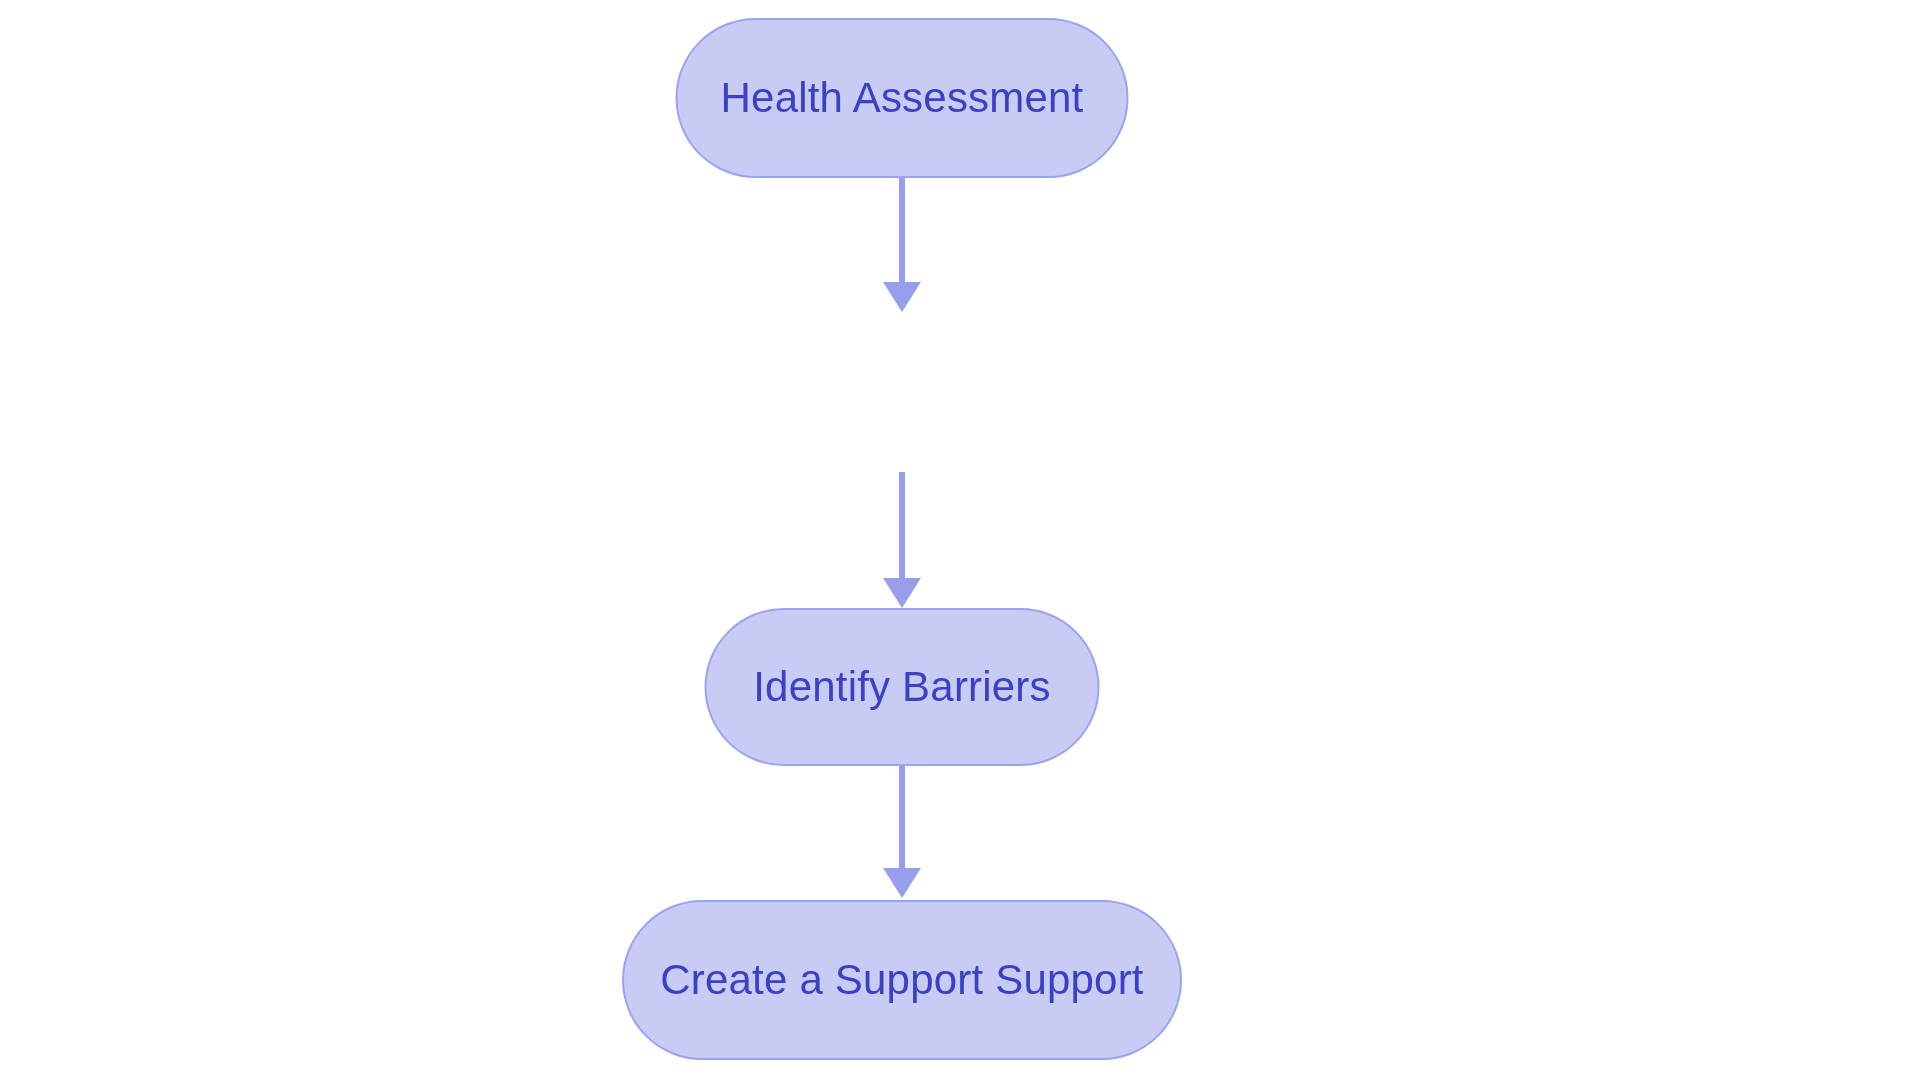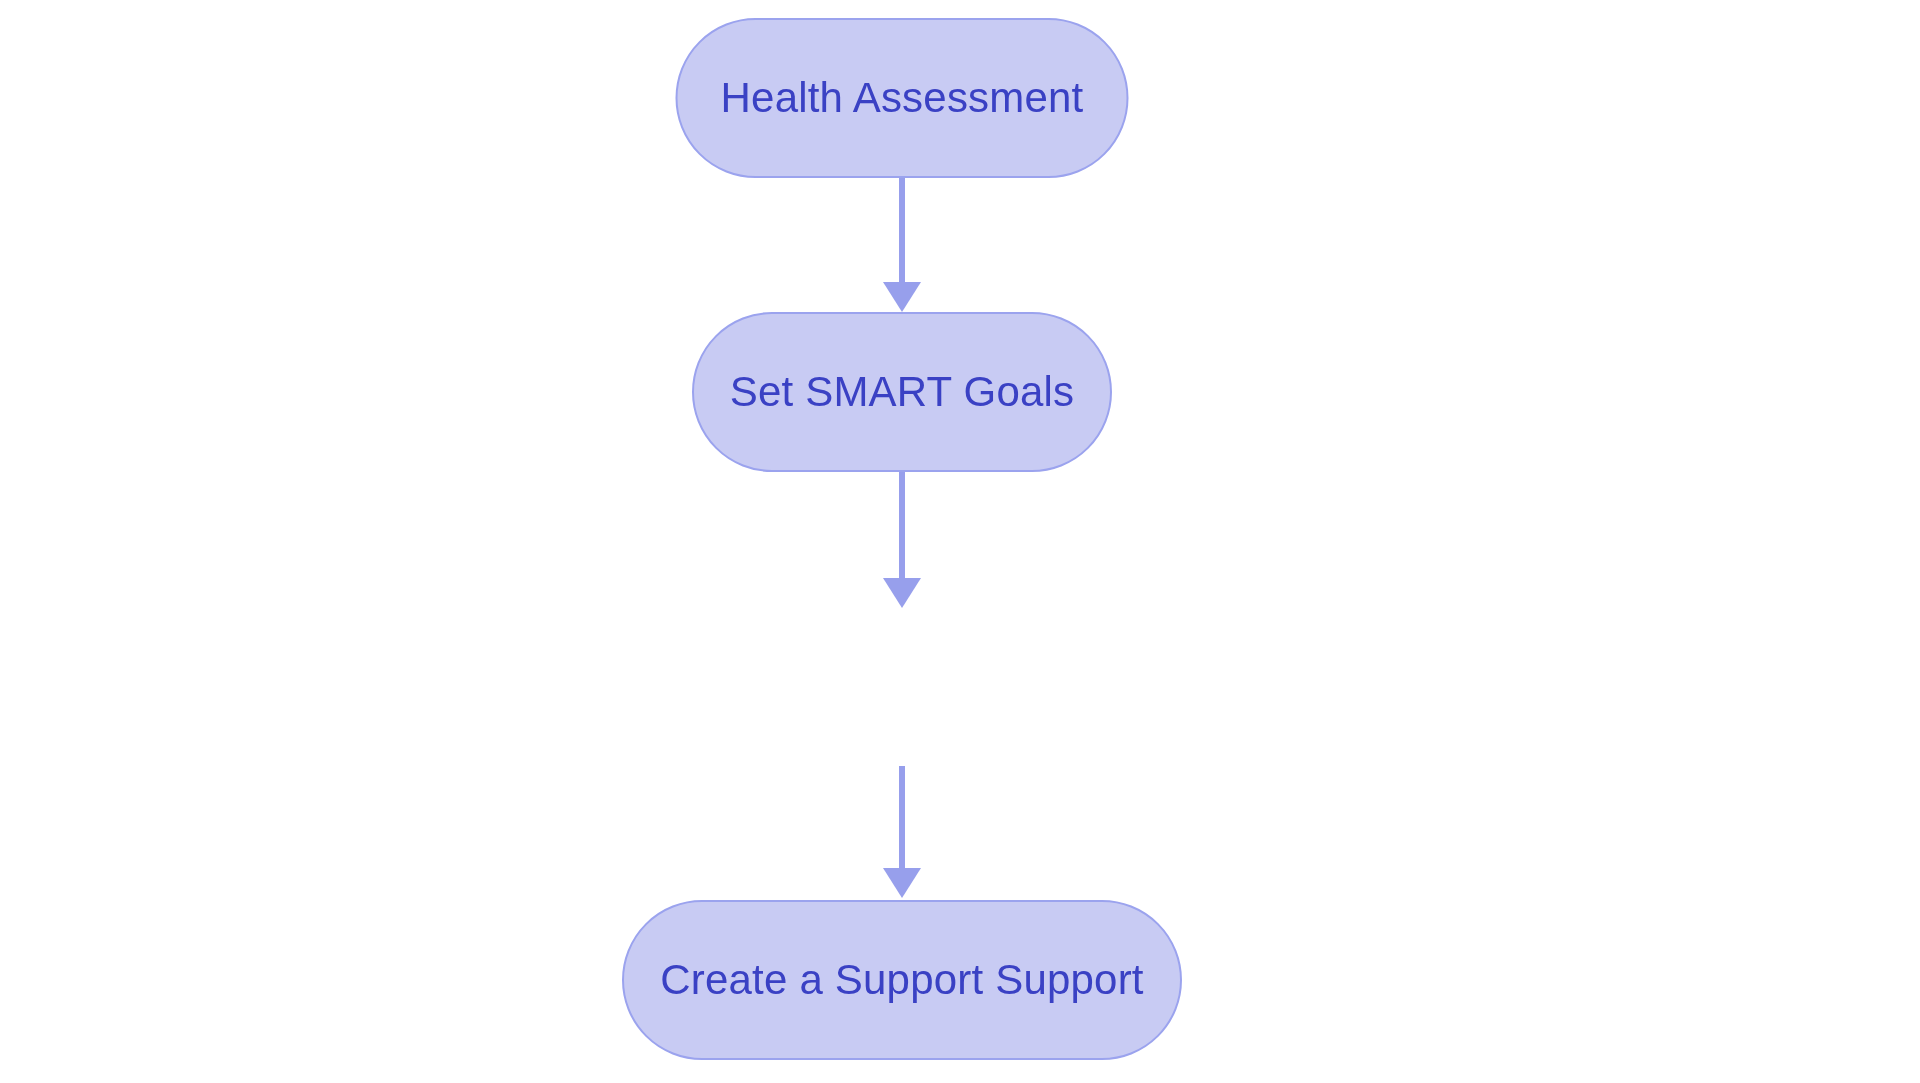--- a/index.html
+++ b/index.html
@@ -78,29 +78,29 @@
 
   <div class="node node-1">
     <span class="node-label">Health Assessment</span>
   </div>
 
   <div class="arrow arrow-1">
     <div class="arrow-line"></div>
     <div class="arrow-head"></div>
   </div>
 
-  <div class="node node-2">
-    <span class="node-label">Set SMART Goals</span>
-  </div>
 
   <div class="arrow arrow-2">
     <div class="arrow-line"></div>
     <div class="arrow-head"></div>
   </div>
 
+  <div class="node node-3">
+    <span class="node-label">Identify Barriers</span>
+  </div>
 
   <div class="arrow arrow-3">
     <div class="arrow-line"></div>
     <div class="arrow-head"></div>
   </div>
 
   <div class="node node-4">
     <span class="node-label">Create a Support Support</span>
   </div>
 

